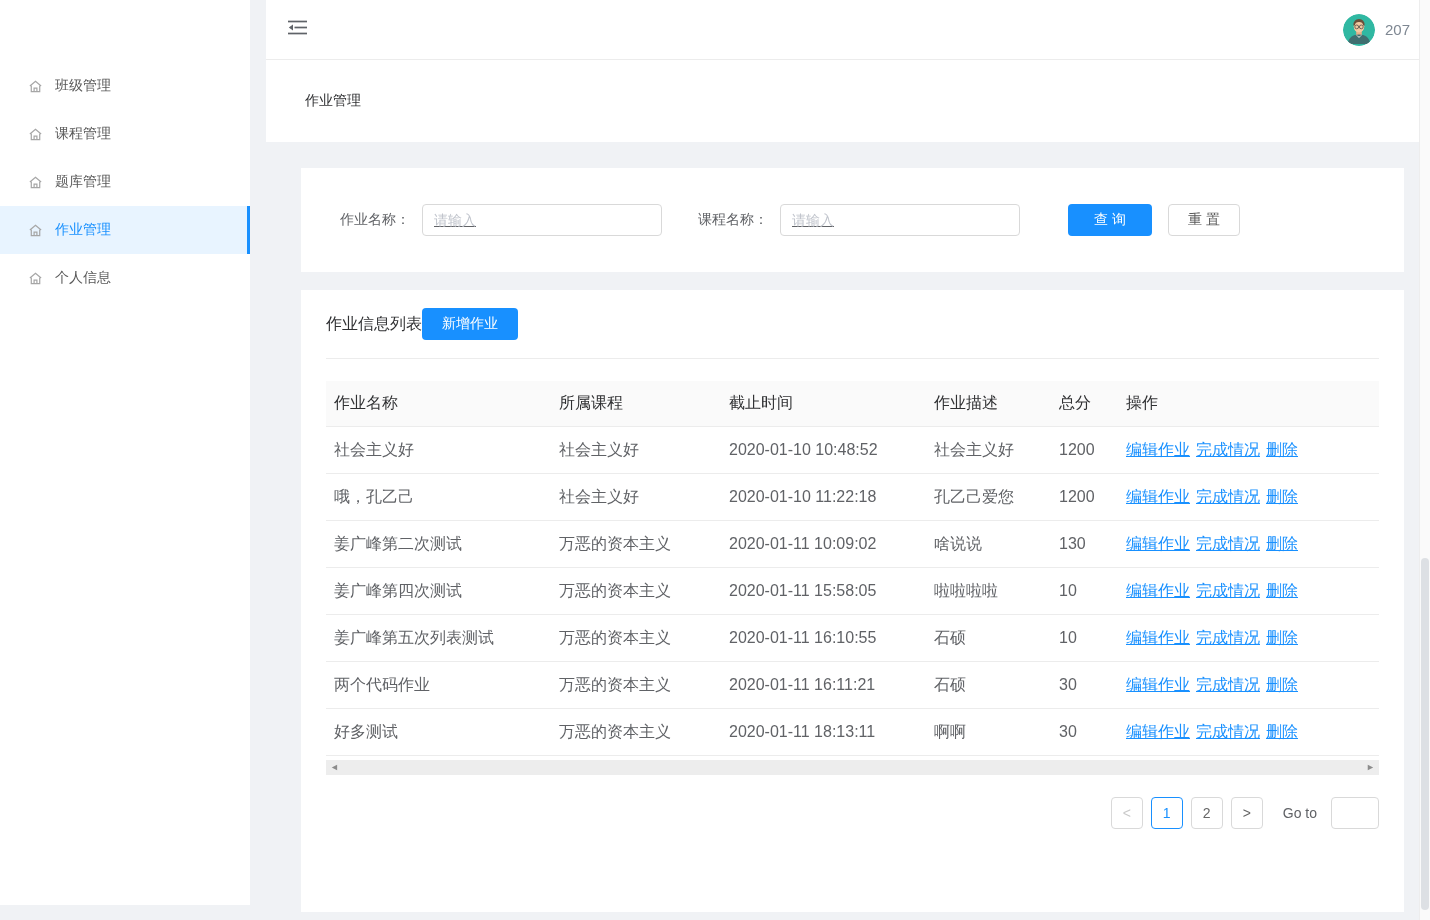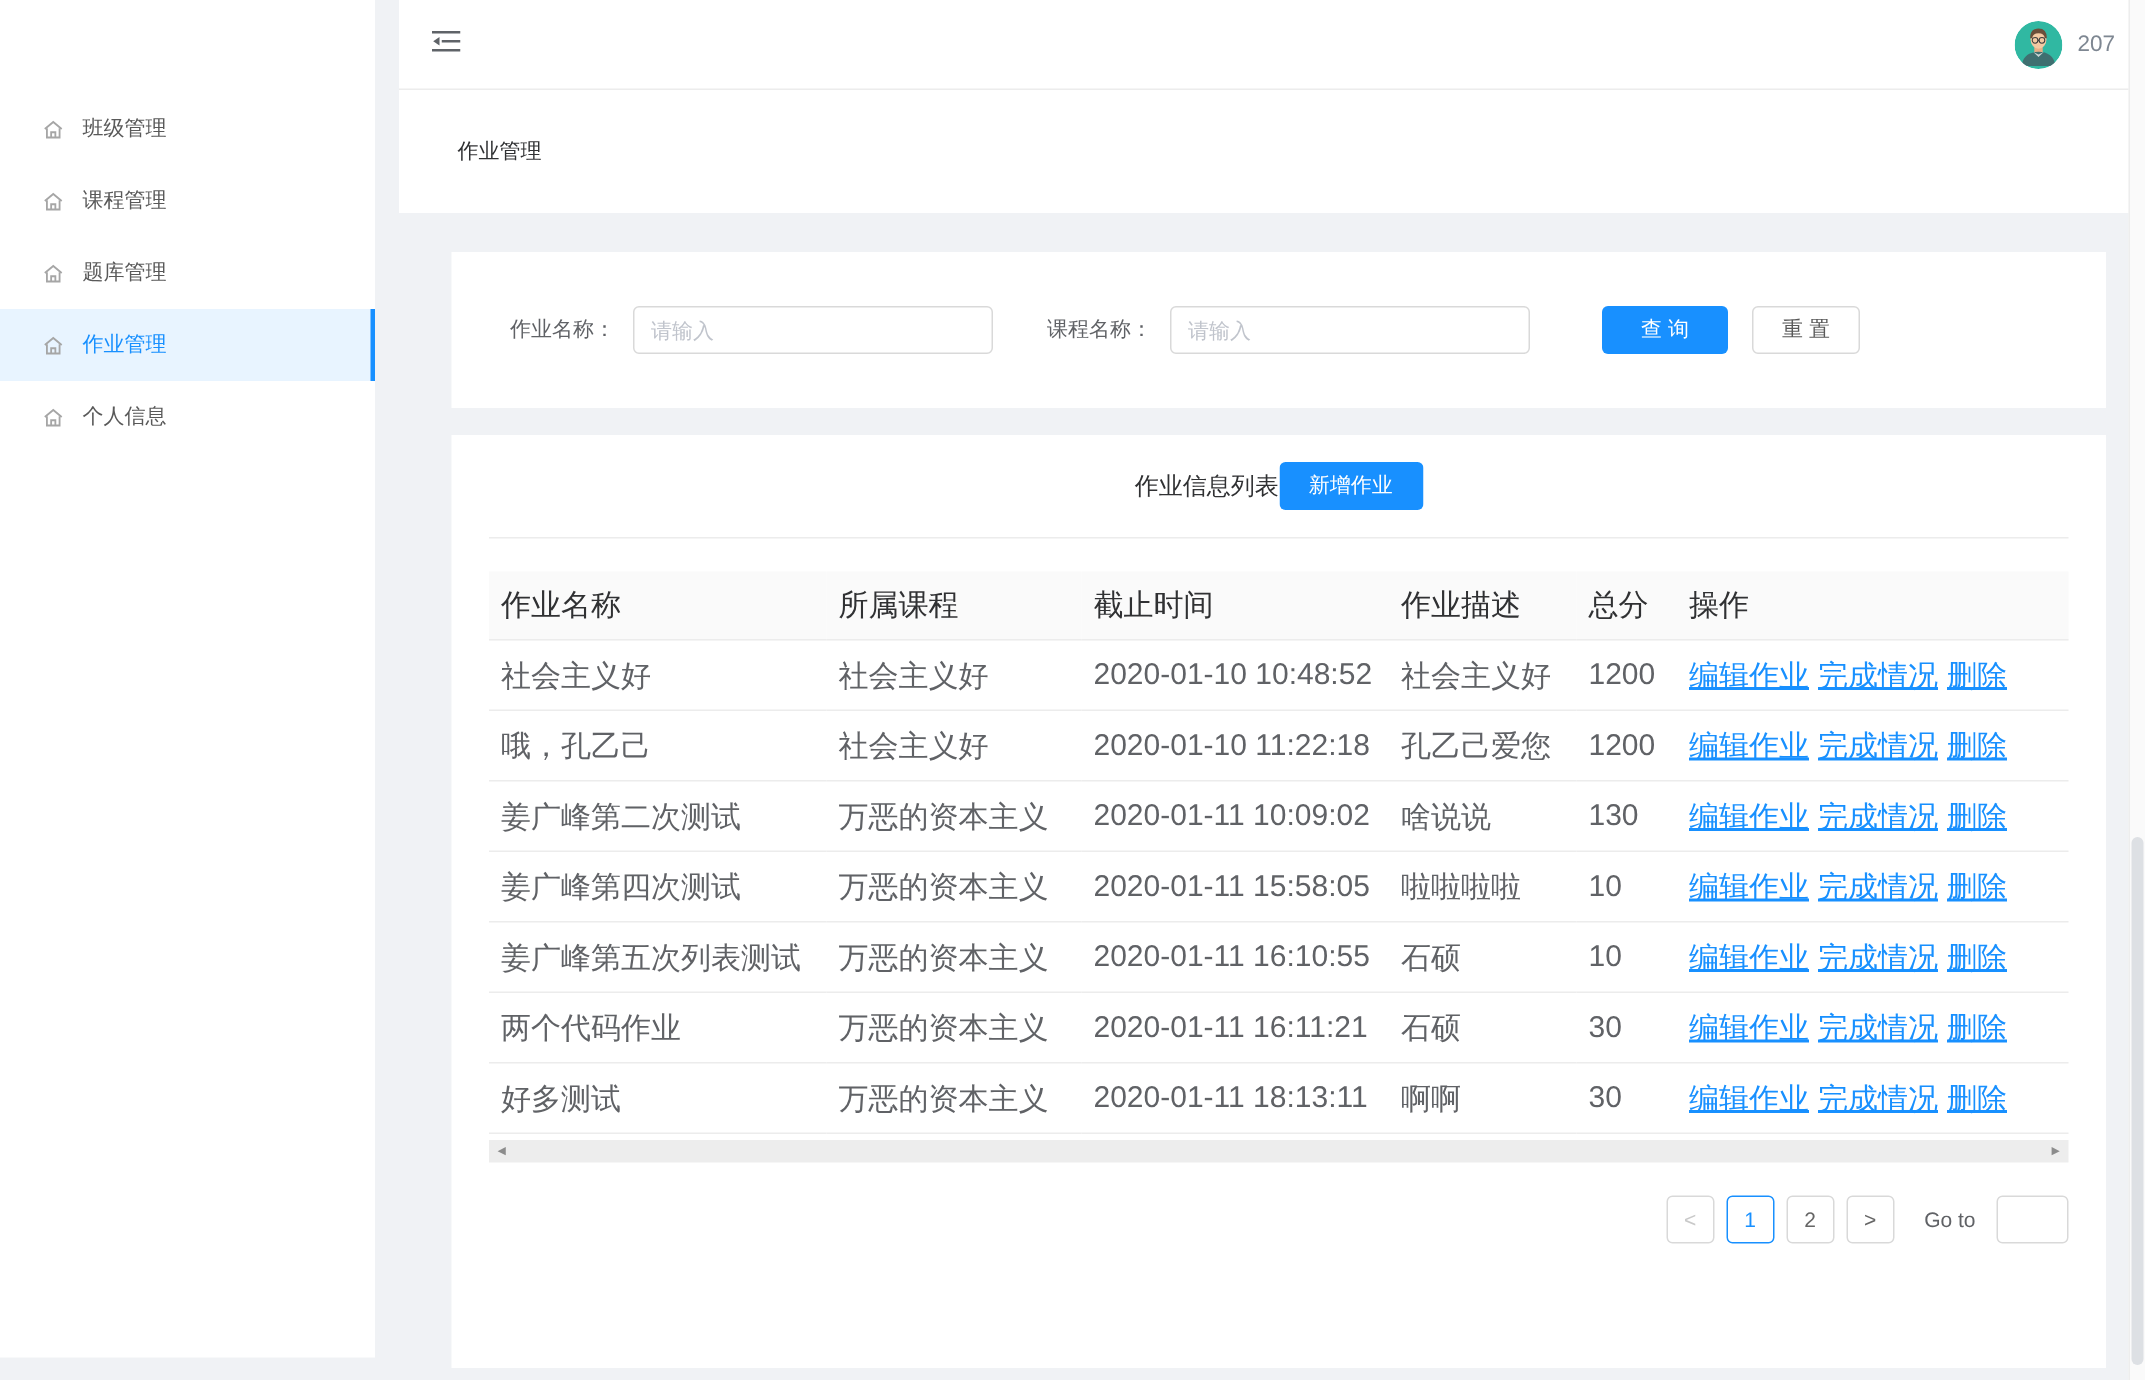--- a/index.html
+++ b/index.html
@@ -22,36 +22,36 @@
   .topbar-right{display:flex;align-items:center;gap:10px;padding-right:14px;}
   .avatar{width:32px;height:32px;border-radius:50%;overflow:hidden;cursor:pointer;}
   .user-badge{font-size:15px;color:#7e8792;}
   .page-header{height:82px;background:#fff;display:flex;align-items:center;
     padding-left:39px;font-size:14px;color:#303133;}
   .content{padding:26px 42px 0 35px;}
   
   .search-card{background:#fff;height:104px;display:flex;align-items:center;padding:0 39px;box-sizing:border-box;}
   .form-label{font-size:14px;color:#606266;margin-right:12px;white-space:nowrap;}
   .text-input{width:240px;height:32px;border:1px solid #d9d9d9;border-radius:4px;padding:0 11px;
-    font-size:14px;color:#606266;box-sizing:border-box;outline:none;background:#fff;}
+    font-size:14px;color:#606266;box-sizing:border-box;outline:none;background:#fff;text-decoration:underline;}
   .text-input::placeholder{color:#c0c4cc;}
   .gap-lg{margin-left:36px;}
   .btn{height:32px;border-radius:4px;font-size:14px;cursor:pointer;border:1px solid transparent;
     display:inline-flex;align-items:center;justify-content:center;box-sizing:border-box;}
   .btn-primary{background:#1890ff;color:#fff;width:84px;}
   .btn-default{background:#fff;color:#595959;border-color:#d9d9d9;width:72px;margin-left:16px;}
   .btn-query{margin-left:48px;}
   
   .list-card{background:#fff;margin-top:18px;padding:0 25px 30px;box-sizing:border-box;min-height:622px;}
-  .list-header{height:68px;display:flex;align-items:center;justify-content:center;
+  .list-header{height:68px;display:flex;align-items:center;justify-content:flex-start;
     border-bottom:1px solid #ececec;}
   .list-title{font-size:16px;color:#303133;}
   .btn-add{width:96px;}
   .table-wrap{margin-top:22px;}
-  table{width:100%;border-collapse:collapse;font-size:20px;table-layout:fixed;}
+  table{width:100%;border-collapse:collapse;font-size:16px;table-layout:fixed;}
   thead th{background:#fafafa;height:45px;text-align:left;color:#303133;font-weight:500;
     padding:0 8px;border-bottom:1px solid #ececec;}
   tbody td{height:46px;border-bottom:1px solid #ececec;color:#606266;padding:0 8px;
     white-space:nowrap;overflow:hidden;}
   .action-link{color:#1890ff;text-decoration:underline;margin-right:6px;cursor:pointer;}
   .h-scroll{height:15px;background:#ededed;display:flex;align-items:center;
     justify-content:space-between;padding:0 4px;margin-top:4px;}
   .h-scroll .arrow{font-size:9px;color:#8c8c8c;line-height:1;cursor:pointer;}
   
   .pagination{display:flex;justify-content:flex-end;align-items:center;margin-top:22px;gap:8px;}

